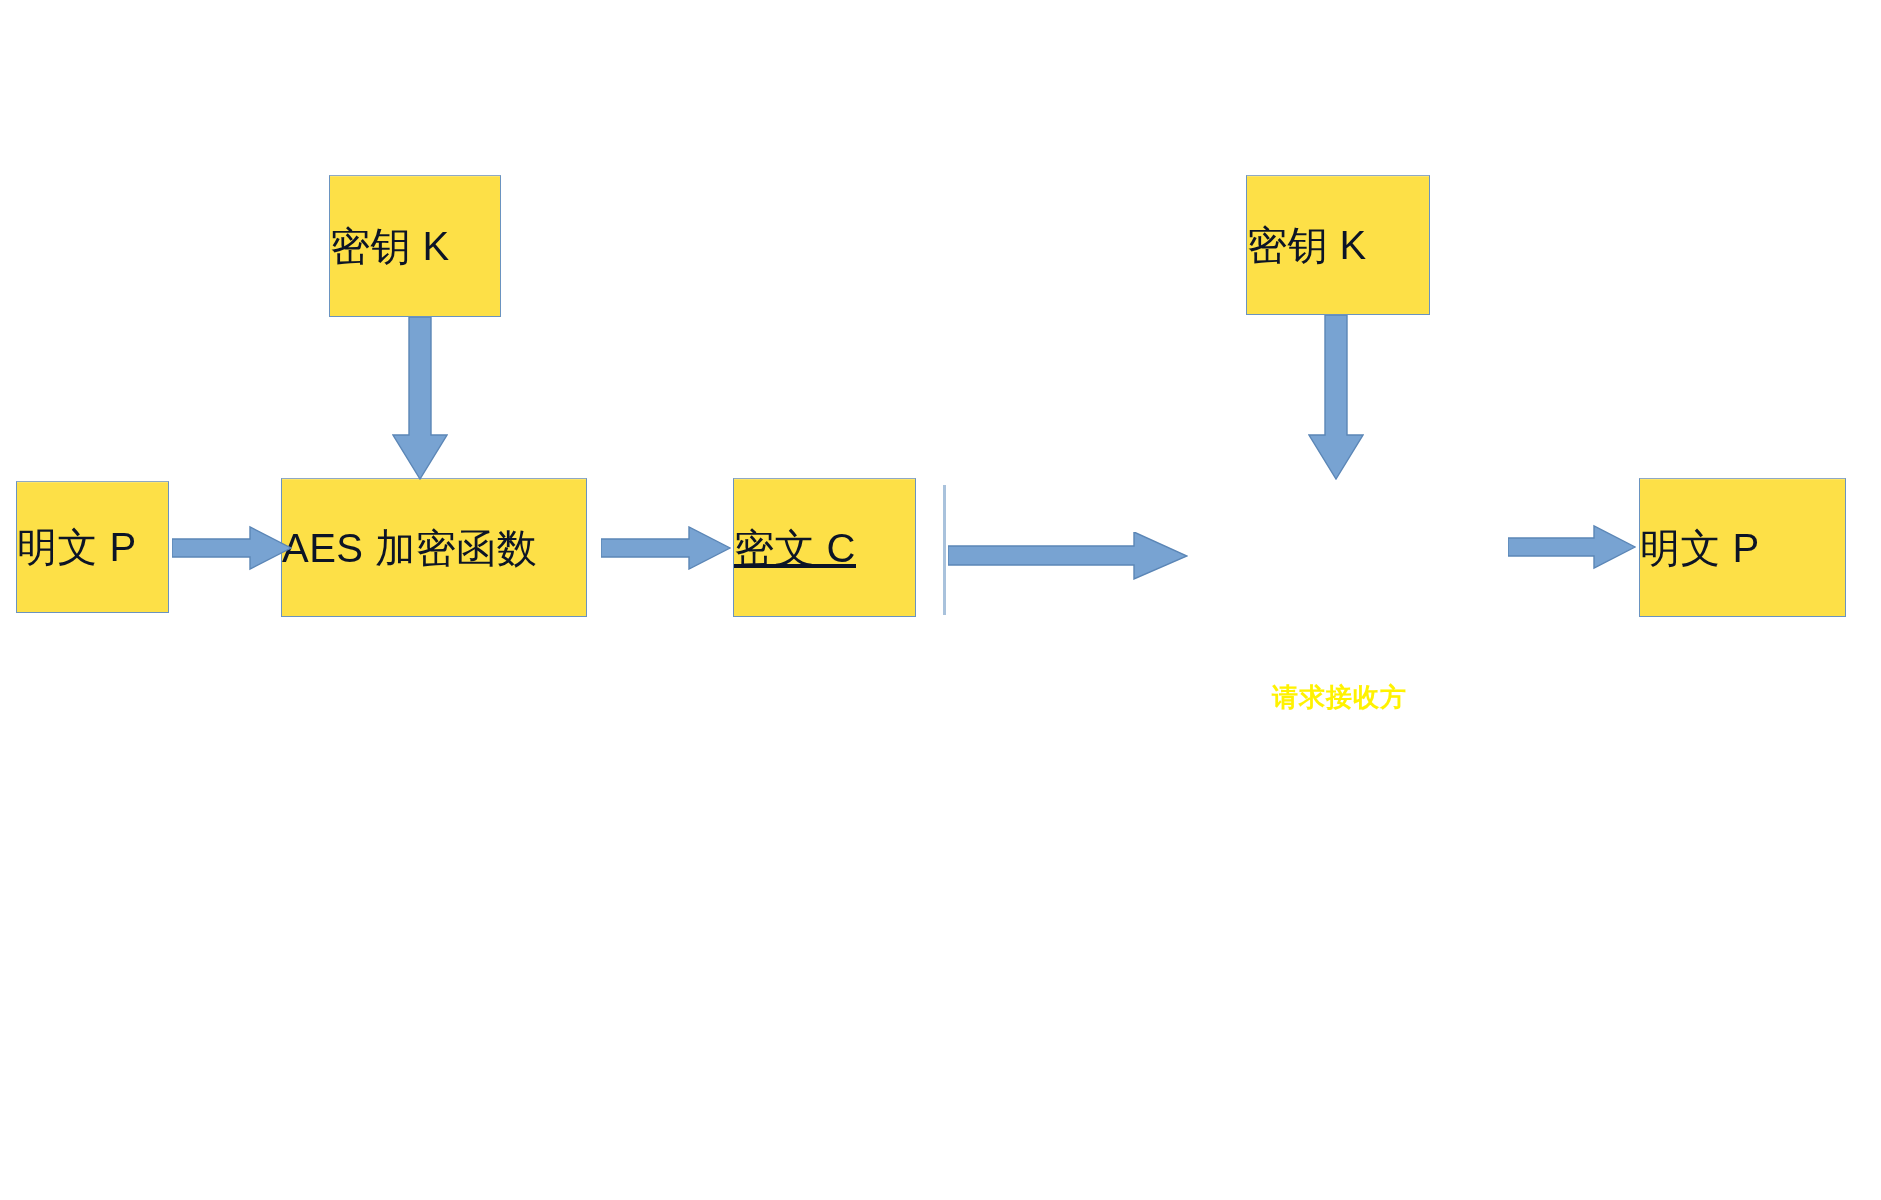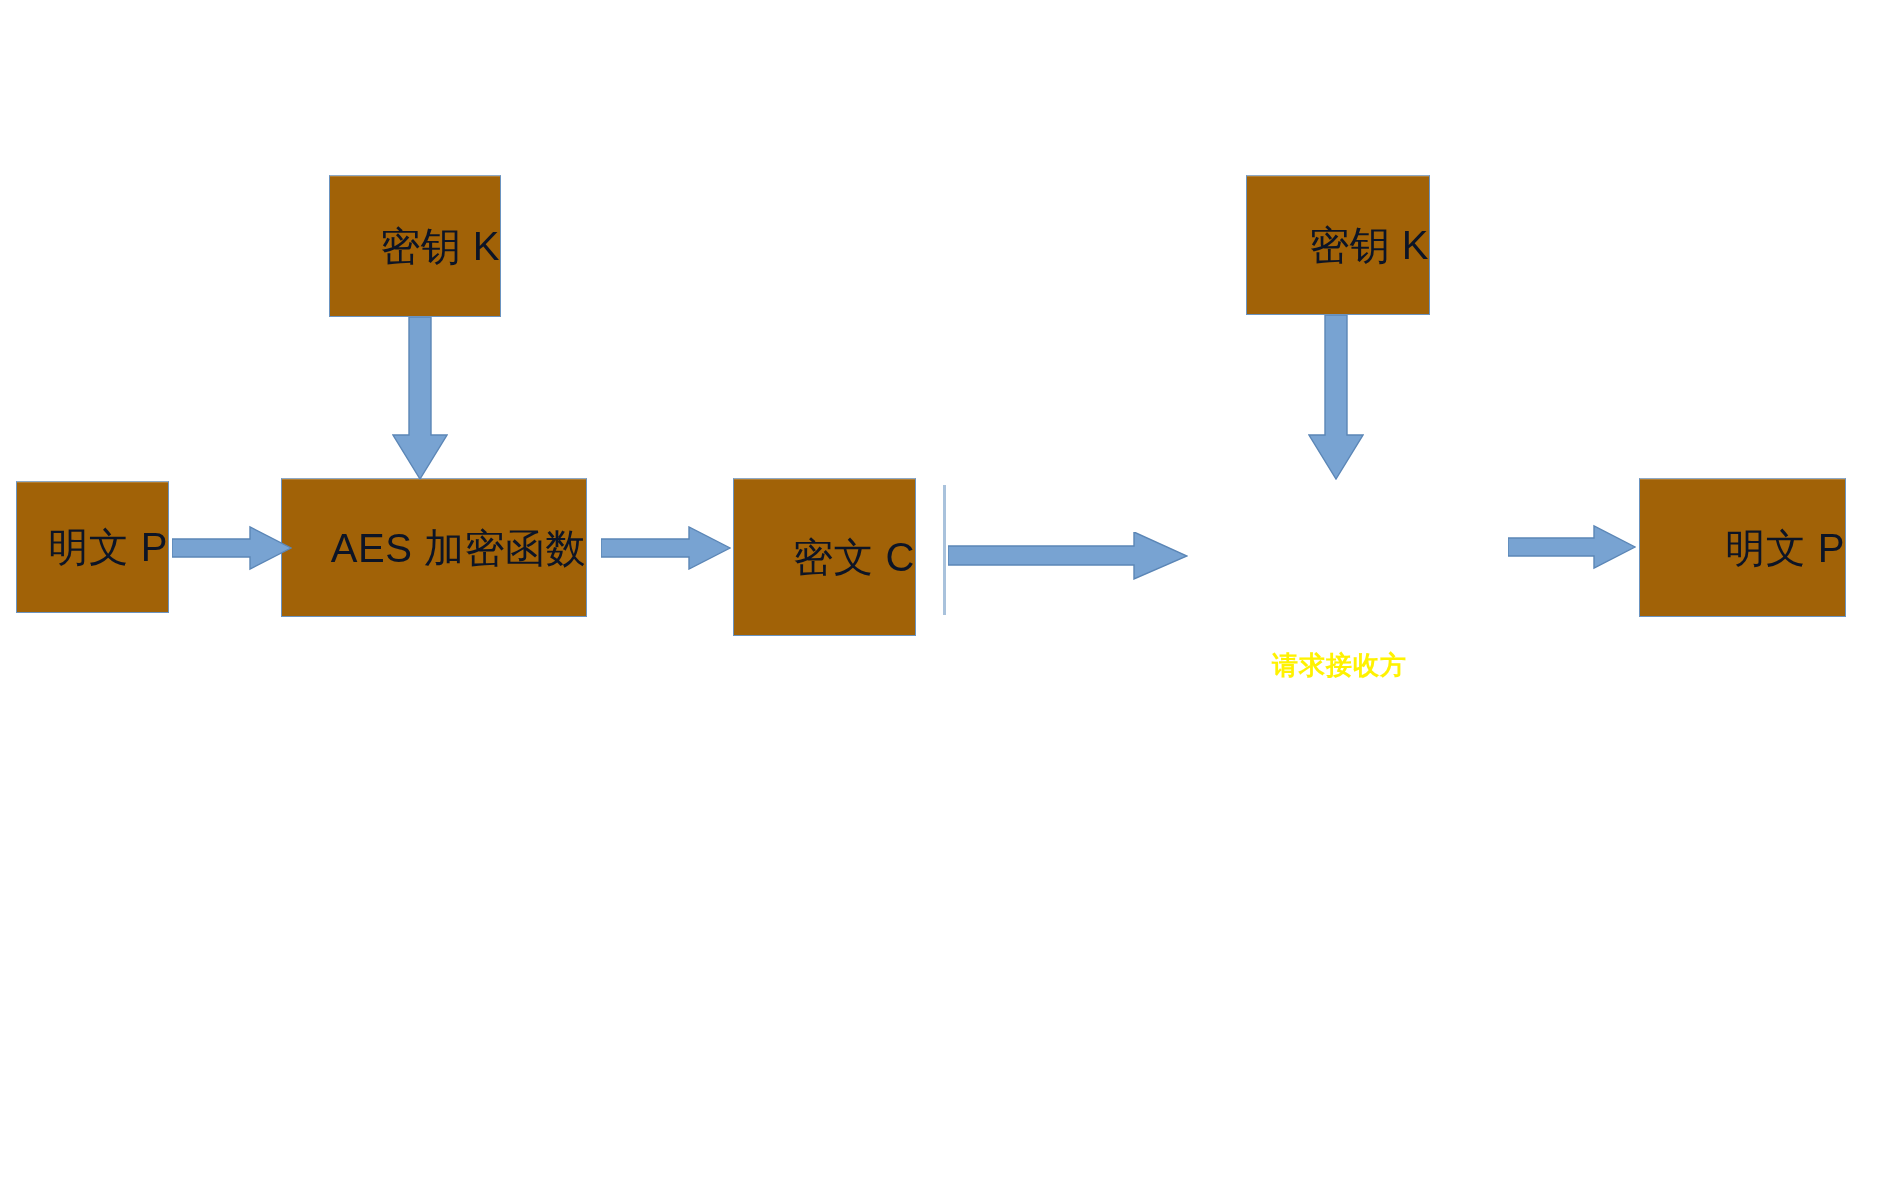--- a/index.html
+++ b/index.html
@@ -16,43 +16,43 @@
     width: 1881px;
     height: 1200px;
     background: #ffffff;
     overflow: hidden;
   }
 
   
   .node {
     position: absolute;
     box-sizing: border-box;
-    background: #a16207;
+    background: #fde047;
     border: 1px solid #6A93C0;
     border-top-color: #8FA9C4;
     display: flex;
     align-items: center;
-    justify-content: flex-end;
+    justify-content: flex-start;
     color: #0C1426;
     text-align: center;
     line-height: 1.1;
     letter-spacing: 0.5px;
     box-shadow: 0 1px 0 rgba(255,255,255,0.18) inset;
   }
   .node-label {
     display: block;
     white-space: nowrap;
   }
 
   
   #box-key-left   { left: 329px; top: 175px; width: 172px; height: 142px; font-size: 40px; }
   #box-key-right  { left: 1246px; top: 175px; width: 184px; height: 140px; font-size: 40px; }
   #box-plain-in   { left: 16px;  top: 481px; width: 153px; height: 132px; font-size: 40px; }
   #box-encrypt    { left: 281px; top: 478px; width: 306px; height: 139px; font-size: 40px; }
-  #box-cipher     { left: 733px; top: 478px; width: 183px; height: 158px; font-size: 40px; }
+  #box-cipher     { left: 733px; top: 478px; width: 183px; height: 139px; font-size: 40px; text-decoration: underline; }
   #box-decrypt    { left: 1189px; top: 478px; width: 316px; height: 139px; font-size: 40px; }
   #box-plain-out  { left: 1639px; top: 478px; width: 207px; height: 139px; font-size: 40px; }
 
   
   .arrow {
     position: absolute;
     overflow: visible;
   }
   .arrow svg { display: block; }
   .arrow-shape {
@@ -78,21 +78,21 @@
   #annot-sender {
     left: 318px;
     top: 653px;
     width: 249px;
     height: 80px;
     border: 5px solid #FFF200;
     padding: 13px 0 0 23px;
   }
   #annot-receiver {
     left: 1272px;
-    top: 648px;
+    top: 680px;
     padding: 0;
     font-family: Liberation Mono, monospace;
   }
 
   
   .rule-artifact {
     position: absolute;
     background: #A9C2DC;
   }
   #artifact-divider { left: 943px; top: 485px; width: 3px; height: 130px; }

